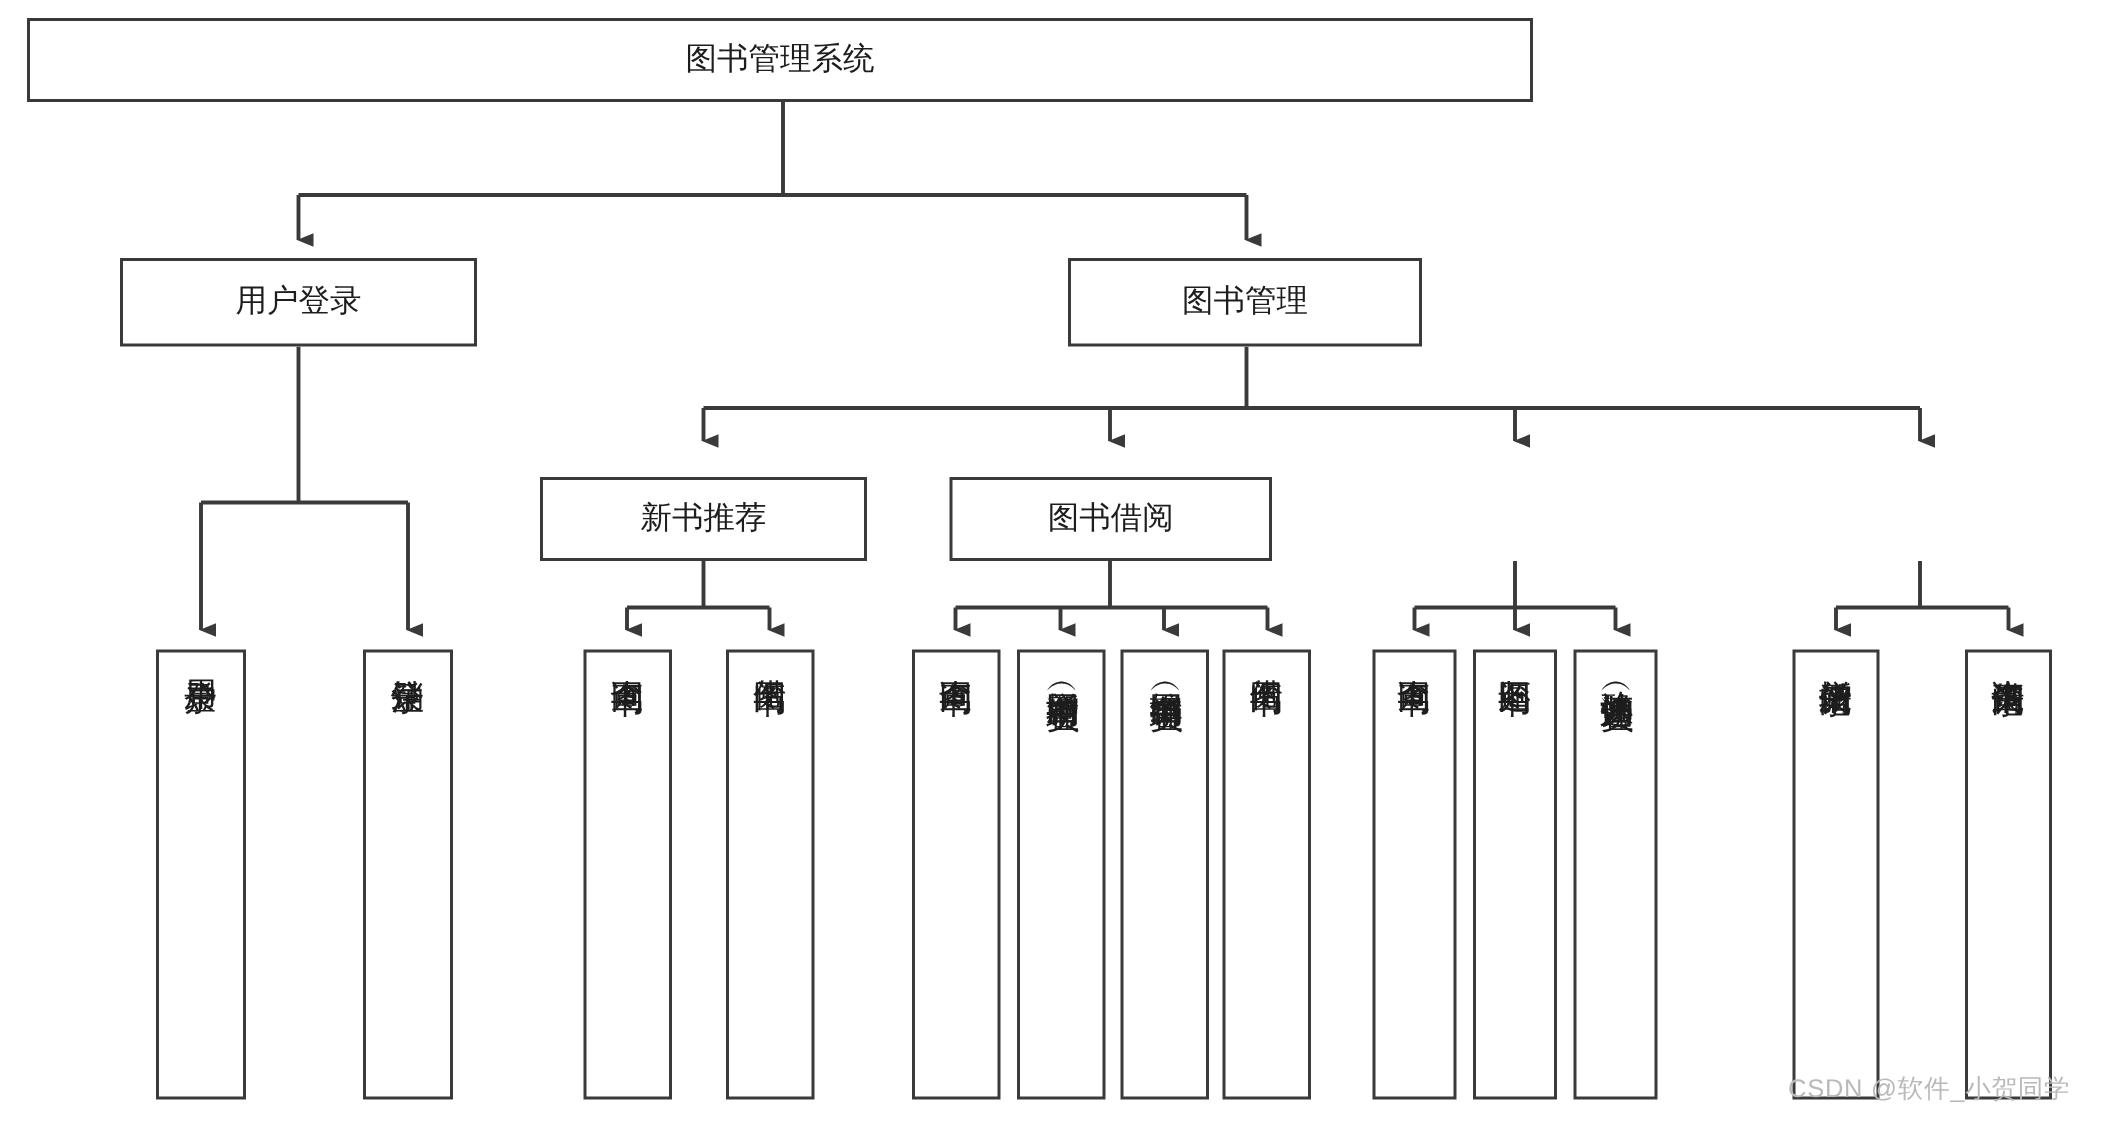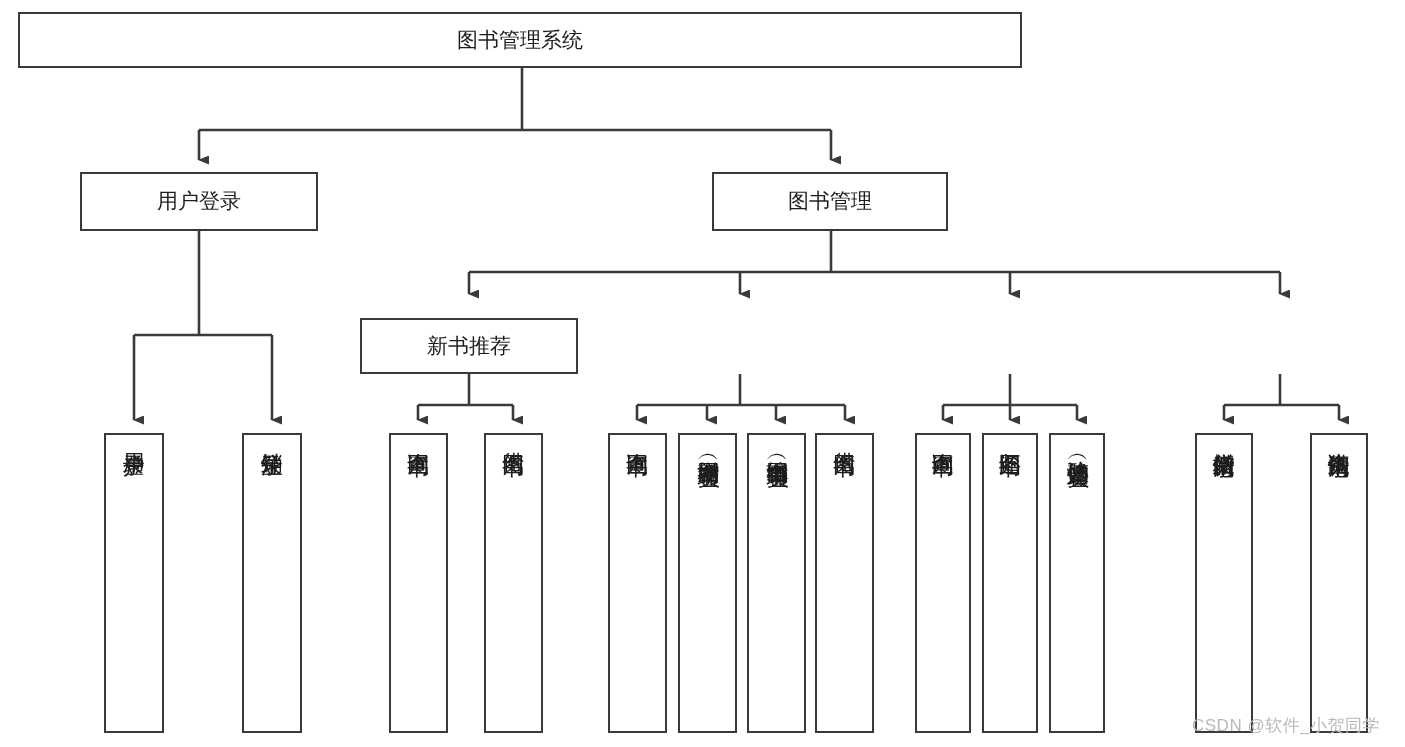--- a/index.html
+++ b/index.html
@@ -146,20 +146,23 @@
   <div class="node h" style="left:80px; top:172px; width:238px; height:59px;">
     <span>用户登录</span>
   </div>
   <div class="node h" style="left:360px; top:318px; width:218px; height:56px;">
     <span>新书推荐</span>
   </div>
 
   <div class="node h" style="left:712px; top:172px; width:236px; height:59px;">
     <span>图书管理</span>
   </div>
+  <div class="node h" style="left:633px; top:318px; width:215px; height:56px;">
+    <span>图书借阅</span>
+  </div>
 
   <div class="leaf center" style="left:104px; top:433px; width:60px; height:300px;">
     <span class="vtext">用户登录</span>
   </div>
   <div class="leaf center" style="left:242px; top:433px; width:60px; height:300px;">
     <span class="vtext">注销登录</span>
   </div>
 
   <div class="leaf center" style="left:389px; top:433px; width:59px; height:300px;">
     <span class="vtext">查询图书</span>

